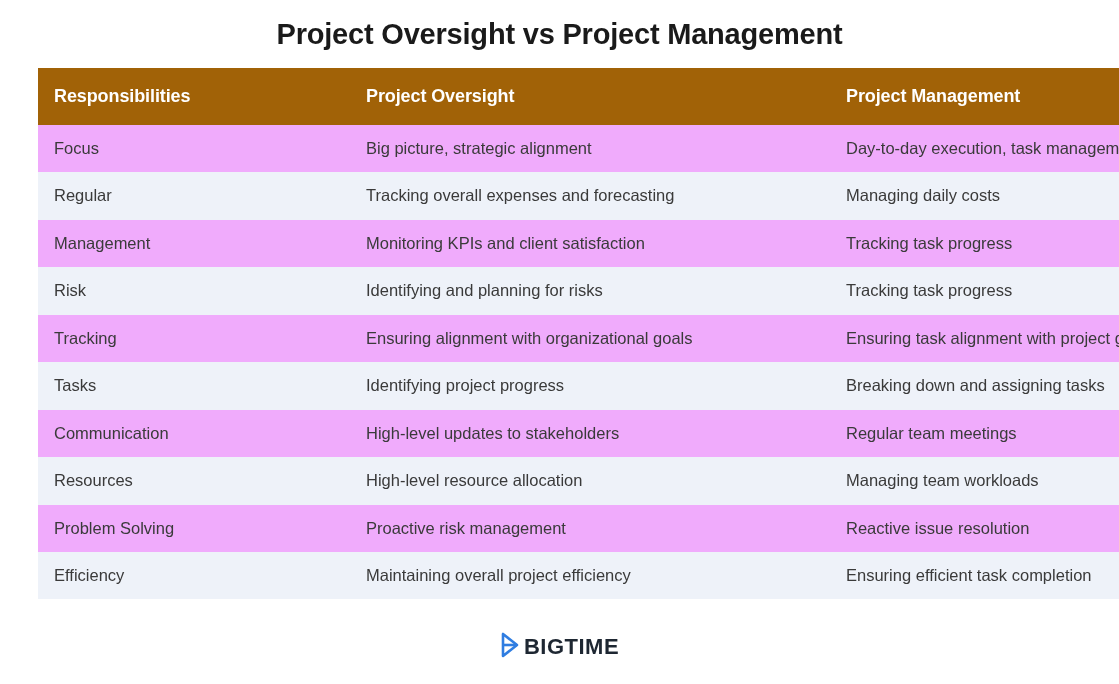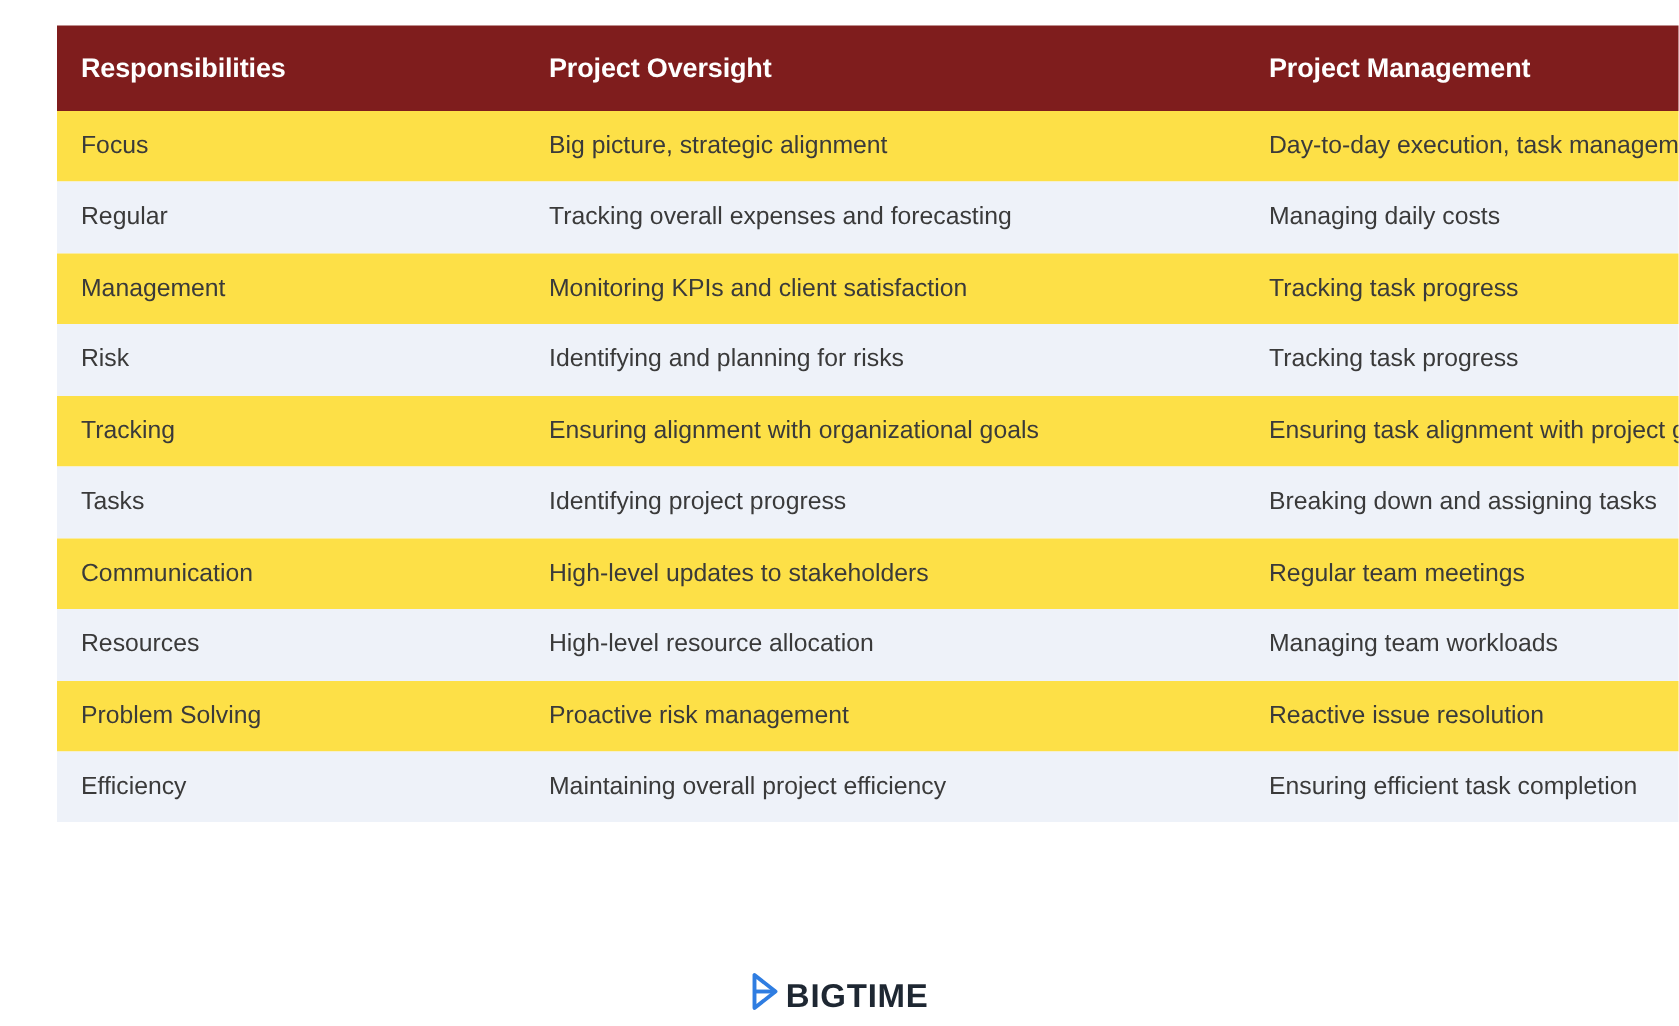--- a/index.html
+++ b/index.html
@@ -30,21 +30,21 @@
   }
   .table-wrap {
     margin: 17px 38px 0 38px;
   }
   table.comparison {
     width: 1043px;
     border-collapse: collapse;
     table-layout: fixed;
   }
   table.comparison thead th {
-    background: #7f1d1d;
+    background: #a16207;
     color: #ffffff;
     font-size: 18px;
     font-weight: bold;
     text-align: left;
     padding: 18px 16px 18px 16px;
     letter-spacing: -0.1px;
   }
   table.comparison thead th.col1 { width: 280px; padding-left: 16px; }
   table.comparison thead th.col2 { width: 448px; }
   table.comparison thead th.col3 { width: 315px; }
@@ -52,21 +52,21 @@
     font-size: 16.5px;
     color: #3a3a3a;
     padding: 13px 16px 13px 16px;
     vertical-align: middle;
     line-height: 1.3;
   }
   table.comparison tbody tr.alt td {
     background: #eef2f9;
   }
   table.comparison tbody tr.plain td {
-    background: #fde047;
+    background: #f0abfc;
     margin-top: 32px;
   }
   .logo-row {
     position: absolute;
     left: 0;
     right: 0;
     bottom: 22px;
     display: flex;
     align-items: center;
     justify-content: center;
@@ -80,20 +80,21 @@
     font-weight: bold;
     color: #1e2732;
     letter-spacing: 0.5px;
   }
 </style>
 </head>
 <body>
 
 <div class="page">
 
+  <div class="title">Project Oversight vs Project Management</div>
 
   <div class="table-wrap">
     <table class="comparison">
       <thead>
         <tr>
           <th class="col1">Responsibilities</th>
           <th class="col2">Project Oversight</th>
           <th class="col3">Project Management</th>
         </tr>
       </thead>

